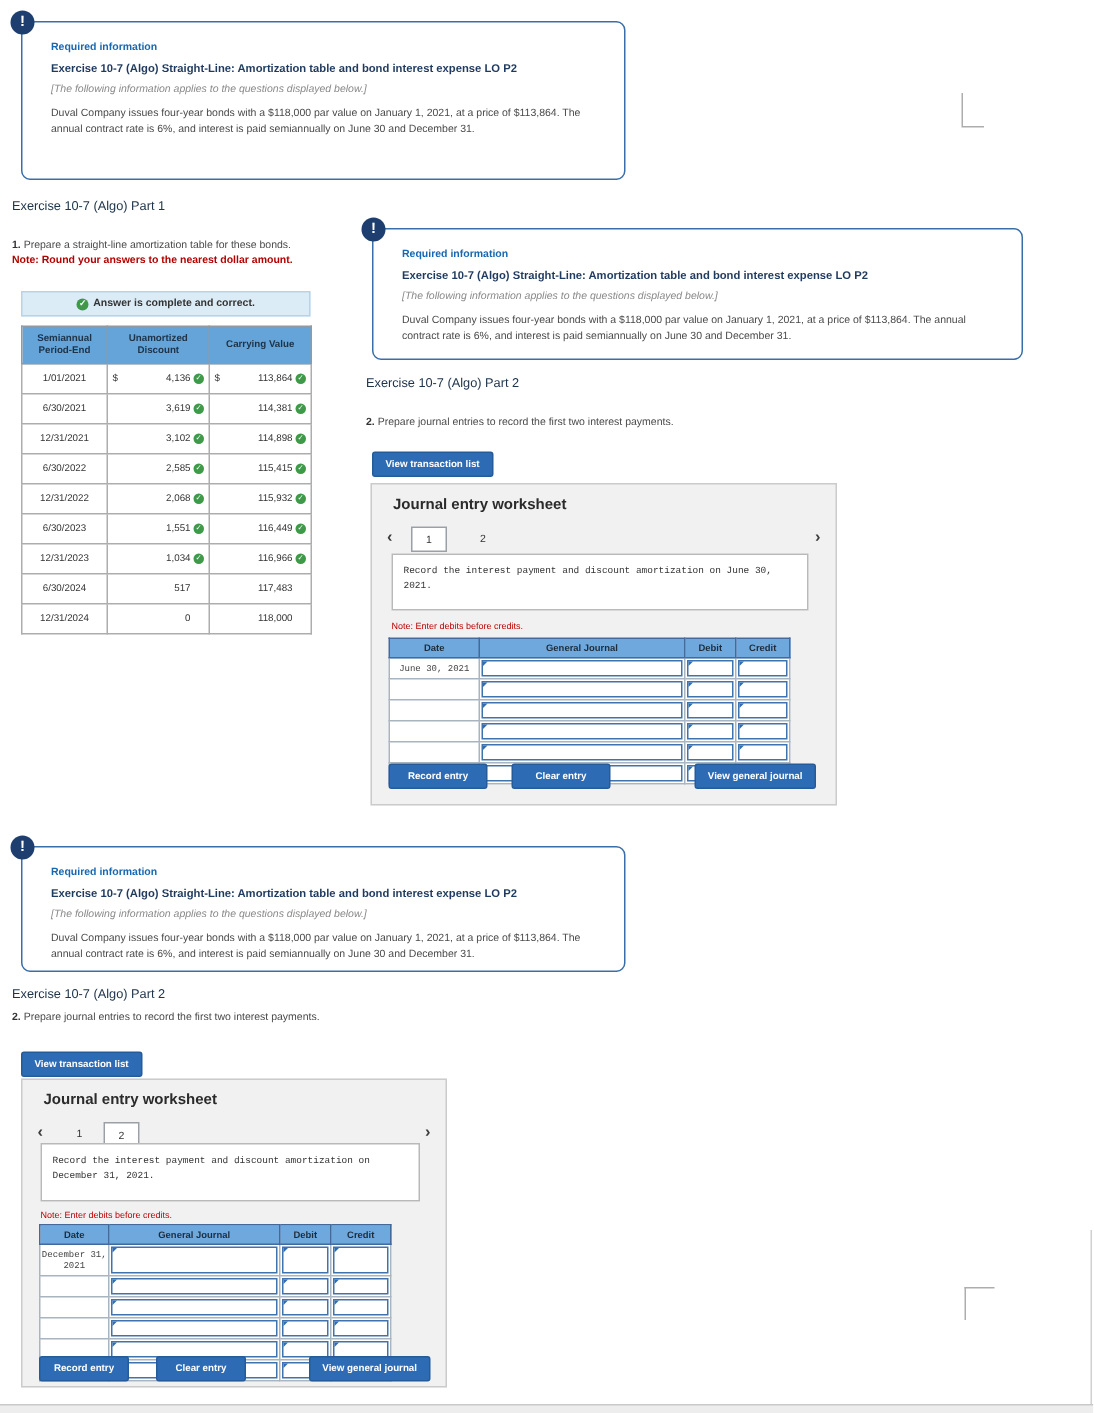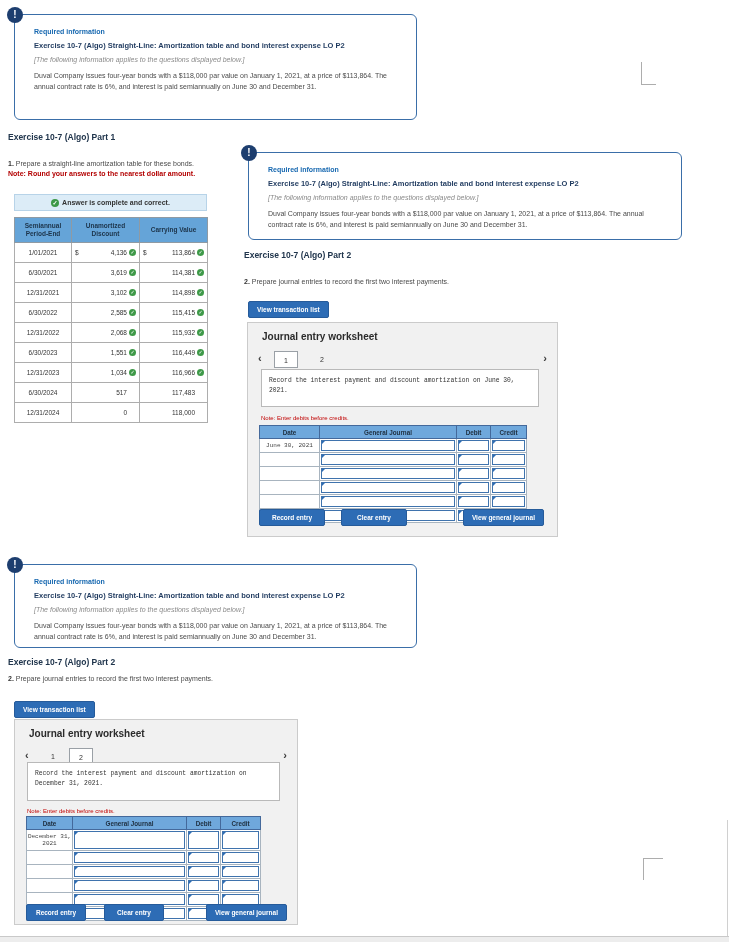--- a/index.html
+++ b/index.html
@@ -13,21 +13,21 @@
   .req-inner{padding:13px 16px 0 19px;}
   .req-label{color:#1768b0;font-weight:bold;font-size:7px;margin:0 0 6px 0;}
   .req-title{color:#1f3a5f;font-weight:bold;font-size:7.5px;margin:0 0 6px 0;}
   .req-italic{color:#8a8a8a;font-style:italic;font-size:7px;margin:0 0 8px 0;}
   .req-body{color:#4a4a4a;font-size:7px;line-height:1.55;margin:0;}
   #card-top{left:14px;top:14px;width:403px;height:106px;}
   #card-right{left:248px;top:152px;width:434px;height:88px;}
   #card-bottom{left:14px;top:564px;width:403px;height:84px;}
 
   
-  .section-heading{position:absolute;font-size:8.5px;font-weight:bold;color:#20354c;}
+  .section-heading{position:absolute;font-size:8.5px;font-weight:normal;color:#20354c;}
   #part1-heading{left:8px;top:132px;}
   #part2-heading-right{left:244px;top:250px;}
   #part2-heading-bottom{left:8px;top:657px;}
   .instruction{position:absolute;font-size:7px;color:#4a4a4a;}
   .instruction b{color:#333;}
   #part1-instruction{left:8px;top:160px;}
   #part2-instruction-right{left:244px;top:278px;}
   #part2-instruction-bottom{left:8px;top:675px;}
   .note-red{position:absolute;font-size:7px;font-weight:bold;color:#b30000;}
   #part1-note{left:8px;top:170px;}

